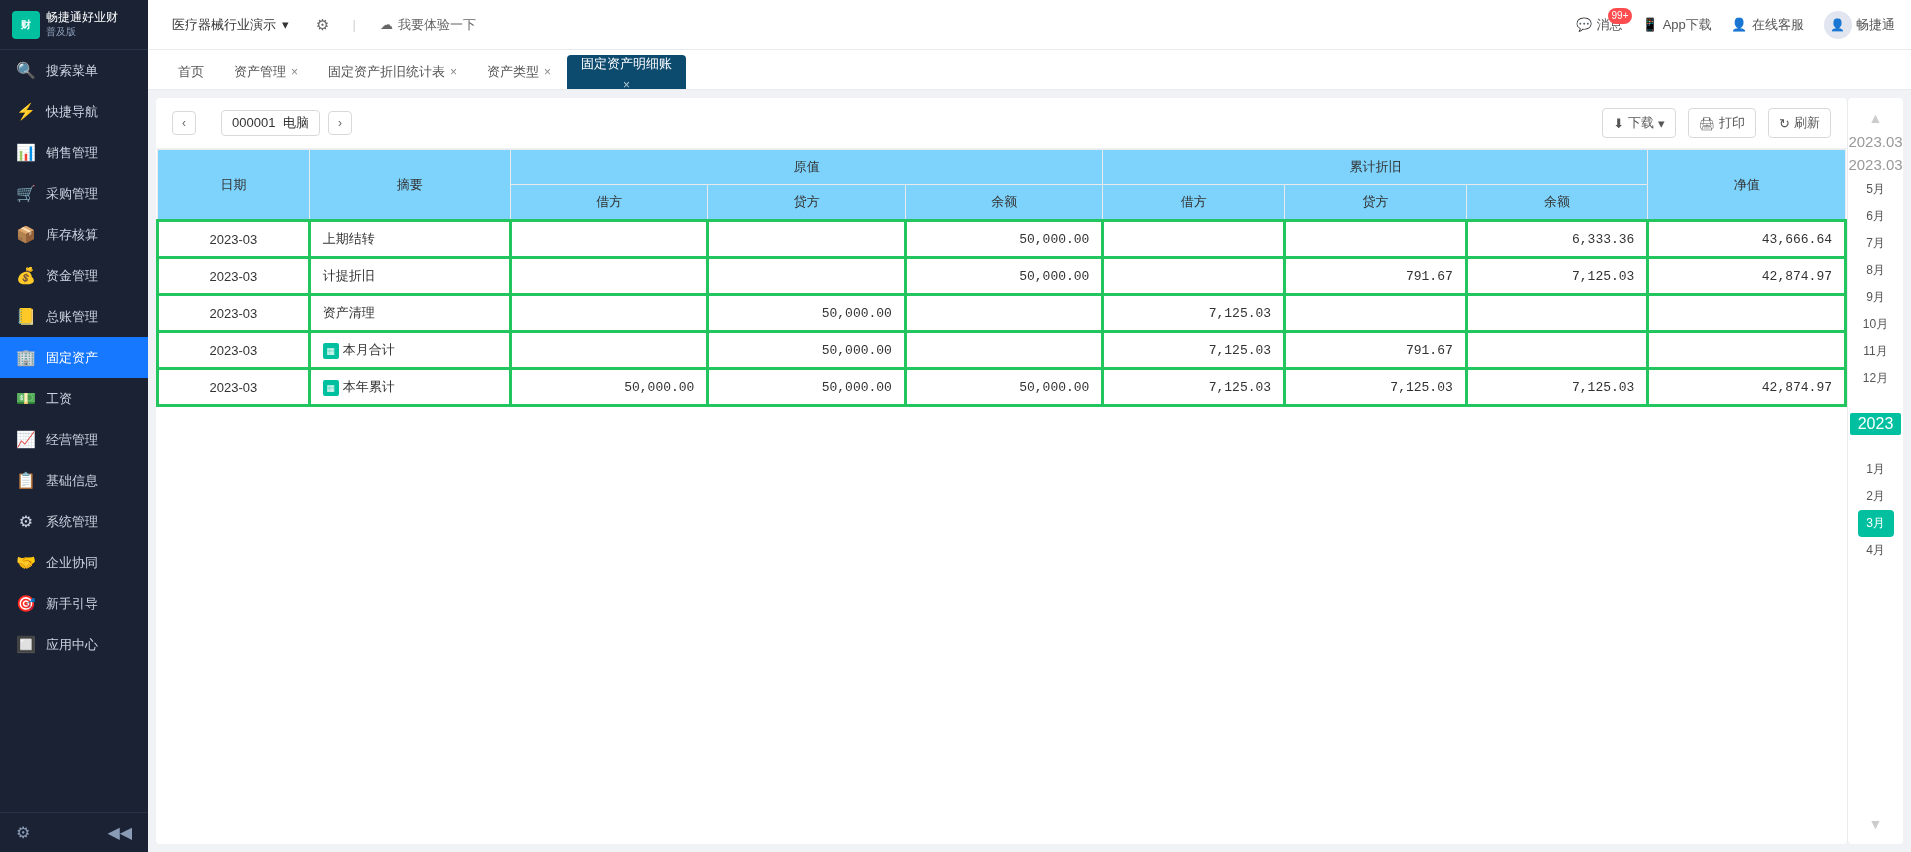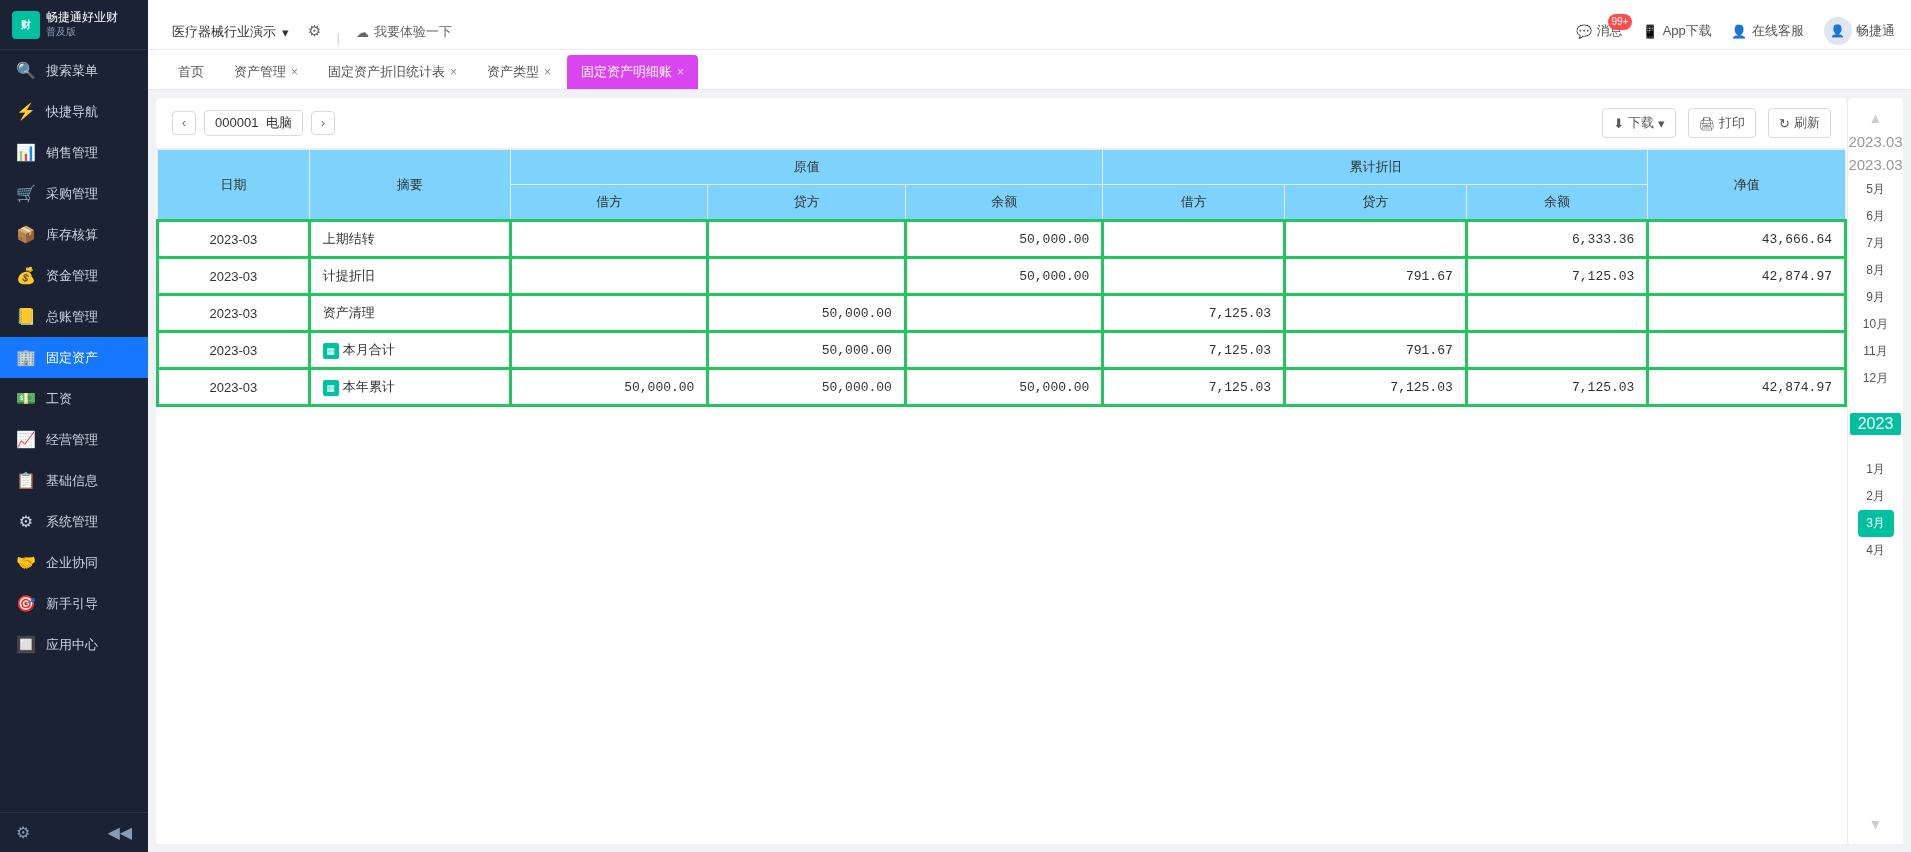--- a/index.html
+++ b/index.html
@@ -69,24 +69,24 @@
       flex-direction: column;
       background: #f0f2f5;
       min-width: 0;
     }
 
     
     .topbar {
       background: #fff;
       height: 50px;
       display: flex;
-      align-items: flex-end;
+      align-items: center;
       padding: 4px 16px;
       border-bottom: 1px solid #e8eaed;
-      gap: 4px;
+      gap: 12px;
       flex-shrink: 0;
     }
     .topbar-company {
       display: flex;
       align-items: center;
       gap: 6px;
       font-size: 13px;
       color: #333;
       cursor: pointer;
       padding: 4px 8px;
@@ -147,22 +147,23 @@
       height: 34px;
       padding: 0 14px;
       display: flex; align-items: center; gap: 5px;
       font-size: 13px;
       cursor: pointer;
       border-radius: 4px 4px 0 0;
       color: #555;
       white-space: nowrap;
     }
     .tab.active {
-      background: #d946ef;
+      background: #0c4a6e;
       color: #fff;
+      flex-direction: column;
     }
     .tab-close { font-size: 12px; opacity: 0.7; }
 
     
     .content {
       flex: 1;
       display: flex;
       background: #f0f2f5;
       overflow: hidden;
     }
@@ -196,20 +197,21 @@
       border-radius: 4px;
       display: flex; align-items: center; justify-content: center;
       cursor: pointer; color: #666; font-size: 12px;
     }
     .nav-asset-name {
       padding: 3px 10px;
       border: 1px solid #d9d9d9;
       border-radius: 4px;
       font-size: 13px;
       color: #333;
+      margin-left: 17px;
     }
     .detail-actions {
       display: flex; align-items: center; gap: 12px;
     }
     .action-btn {
       display: flex; align-items: center; gap: 4px;
       padding: 5px 10px;
       border: 1px solid #d9d9d9;
       border-radius: 4px;
       cursor: pointer;

